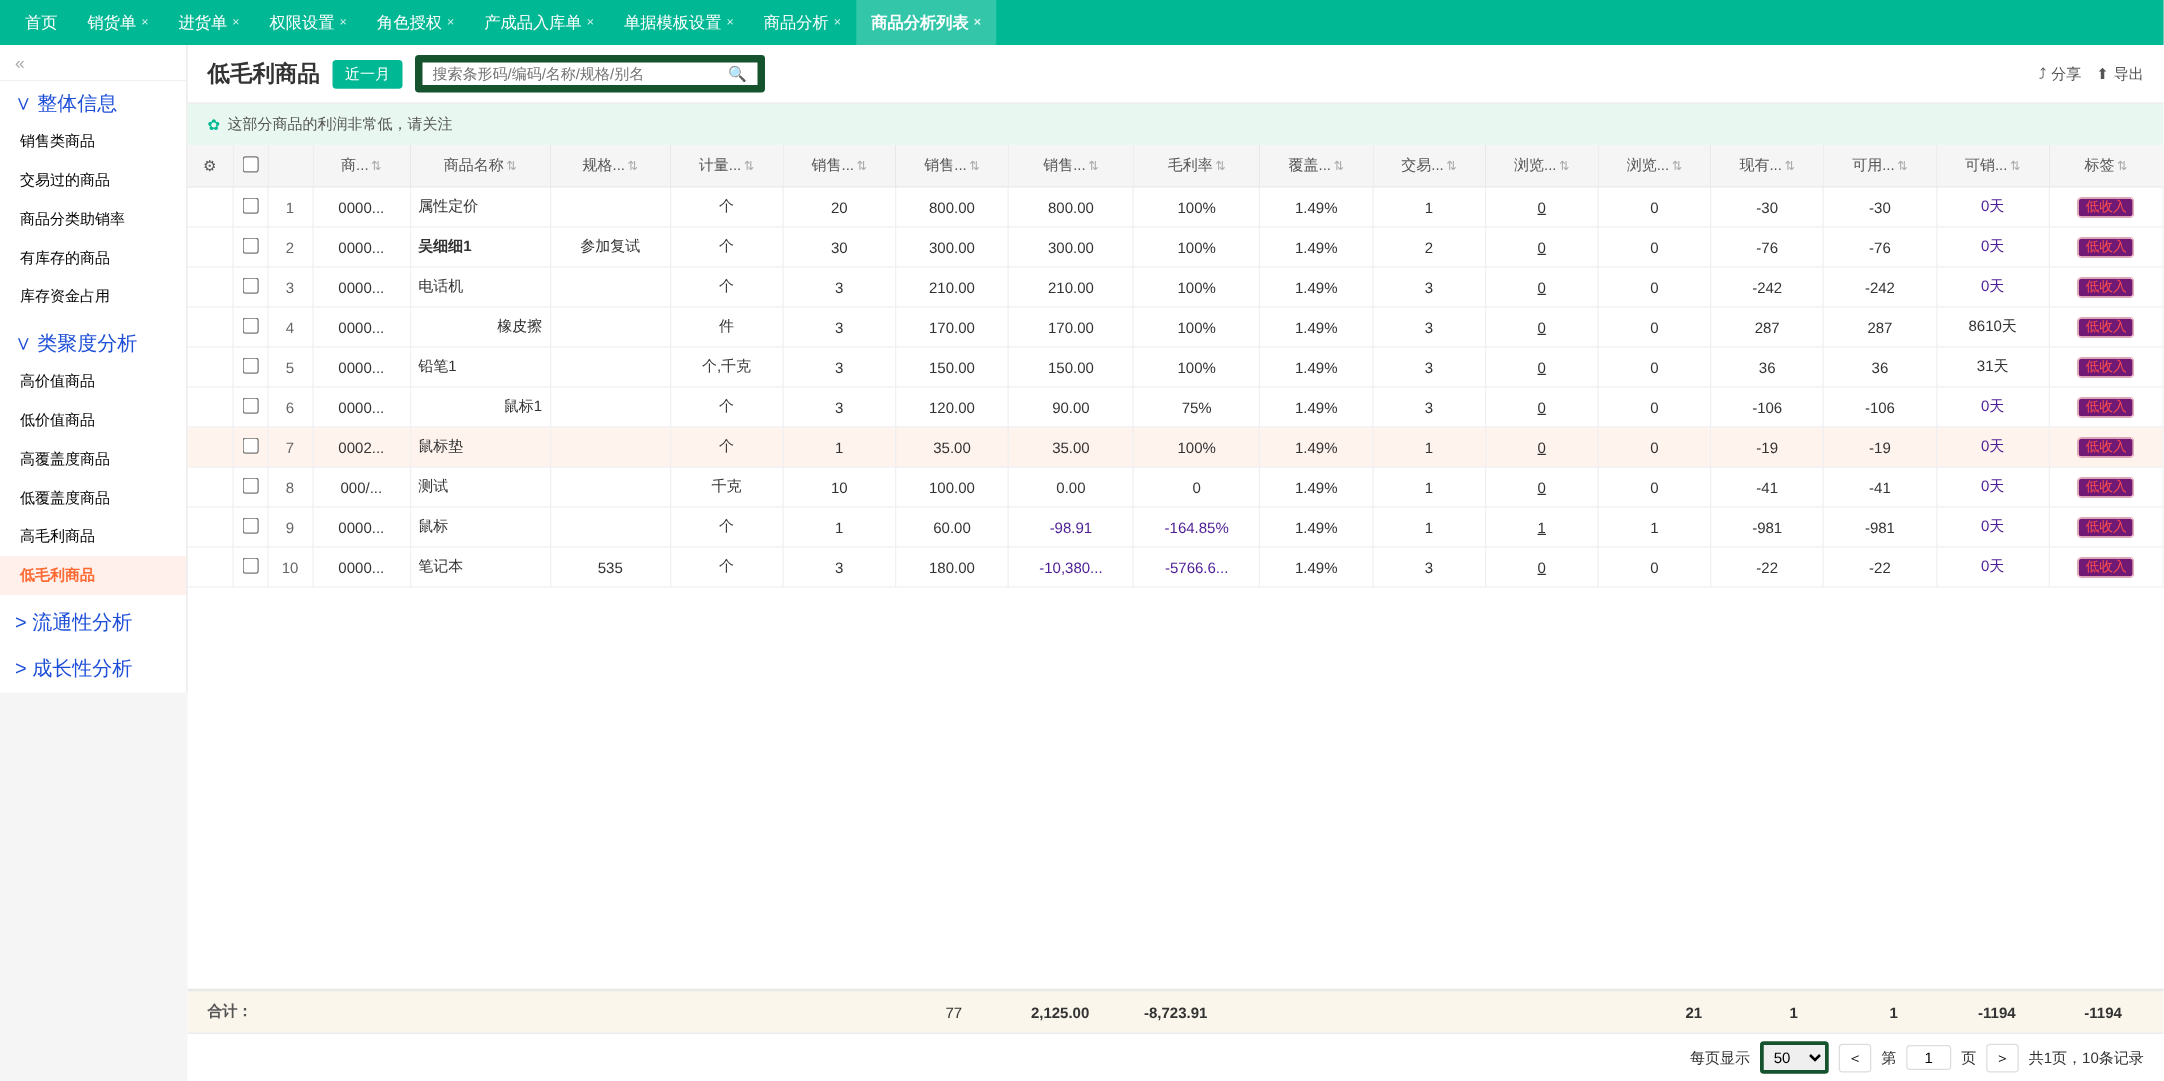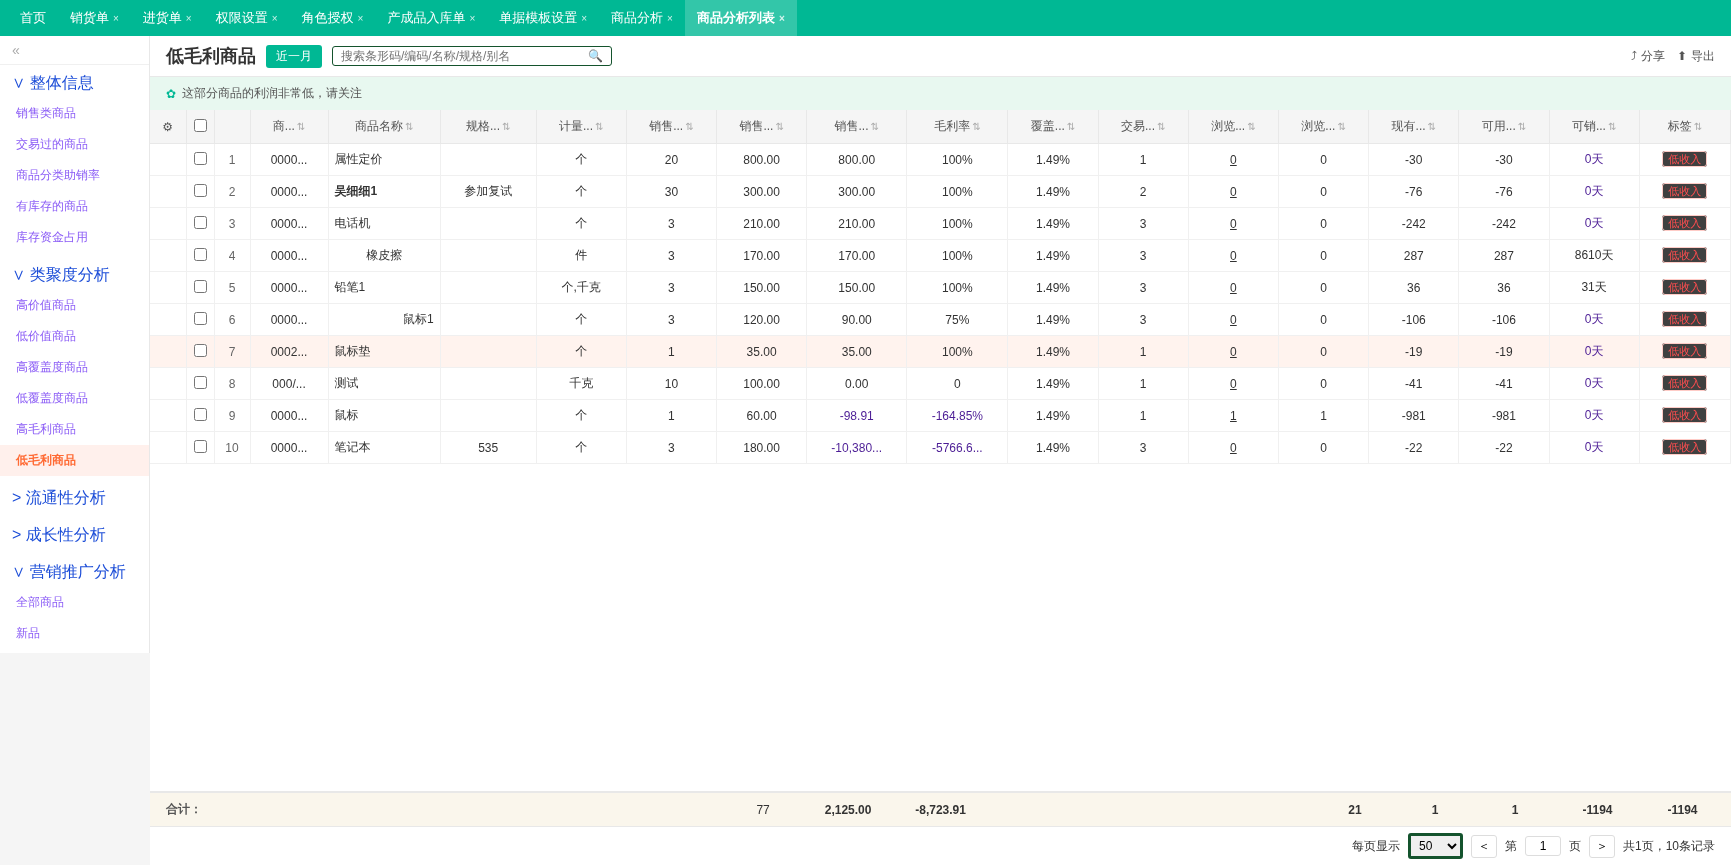--- a/index.html
+++ b/index.html
@@ -44,21 +44,21 @@
       padding: 8px 12px 4px;
       color: #1d4ed8;
       font-size: 16px;
       display: flex;
       align-items: center;
       gap: 4px;
     }
     .sidebar-item {
       padding: 7px 16px;
       cursor: pointer;
-      color: #8b5cf6;
+      color: #000000;
       font-size: 12px;
     }
     .sidebar-item.active { background: #fff0ec; color: #ff6b35; font-weight: bold; }
     .sidebar-group { margin-bottom: 4px; }
 
     
     .content-area {
       flex: 1;
       display: flex;
       flex-direction: column;
@@ -85,21 +85,21 @@
       color: #fff;
       border: none;
       border-radius: 3px;
       padding: 3px 10px;
       cursor: pointer;
       font-size: 12px;
     }
     .search-box {
       display: flex;
       align-items: center;
-      border: 1px solid #14532d;
+      border: 6px solid #14532d;
       border-radius: 3px;
       padding: 2px 8px;
       gap: 12px;
       flex: 1;
       max-width: 280px;
     }
     .search-box input {
       border: none;
       outline: none;
       font-size: 12px;
@@ -215,21 +215,21 @@
       text-align: center;
       padding: 2px;
       font-size: 12px;
     }
 
     .checkbox-cell { width: 24px; }
     .num-col { width: 36px; color: #666; }
 
     
     .tag-low-income {
-      background: #404040;
+      background: #701a75;
       color: #ff4d4f;
       border: 1px solid #ffccc7;
       border-radius: 3px;
       padding: 1px 5px;
       font-size: 11px;
     }
 
     
     .collapse-icon {
       cursor: pointer;
@@ -320,27 +320,20 @@
           <span>&gt; 流通性分析</span>
         </div>
       </div>
 
       <div class="sidebar-group">
         <div class="sidebar-group-title">
           <span>&gt; 成长性分析</span>
         </div>
       </div>
 
-      <div class="sidebar-group">
-        <div class="sidebar-group-title">
-          <span>∨ 营销推广分析</span>
-        </div>
-        <div class="sidebar-item">全部商品</div>
-        <div class="sidebar-item">新品</div>
-      </div>
     </div>
   </div>
 
   <div class="content-area">
 
     <div class="content-header">
       <span class="page-title-text">低毛利商品</span>
       <button class="filter-btn">近一月</button>
       <div class="search-box">
         <input type="text" placeholder="搜索条形码/编码/名称/规格/别名" style="">
@@ -450,21 +443,21 @@
       <td>-242</td>
       <td>-242</td>
       <td class="red-text">0天</td>
       <td><span class="tag-low-income">低收入</span></td>
     </tr>
             <tr>
       <td></td>
       <td class="checkbox-cell"><input type="checkbox" style=""></td>
       <td class="num-col">4</td>
       <td>0000...</td>
-      <td style="text-align:center;">橡皮擦</td>
+      <td style="text-align:right;">橡皮擦</td>
       <td></td>
       <td>件</td>
       <td>3</td>
       <td>170.00</td>
       <td class="">170.00</td>
       <td class="">100%</td>
       <td>1.49%</td>
       <td>3</td>
       <td class="underline">0</td>
       <td>0</td>

